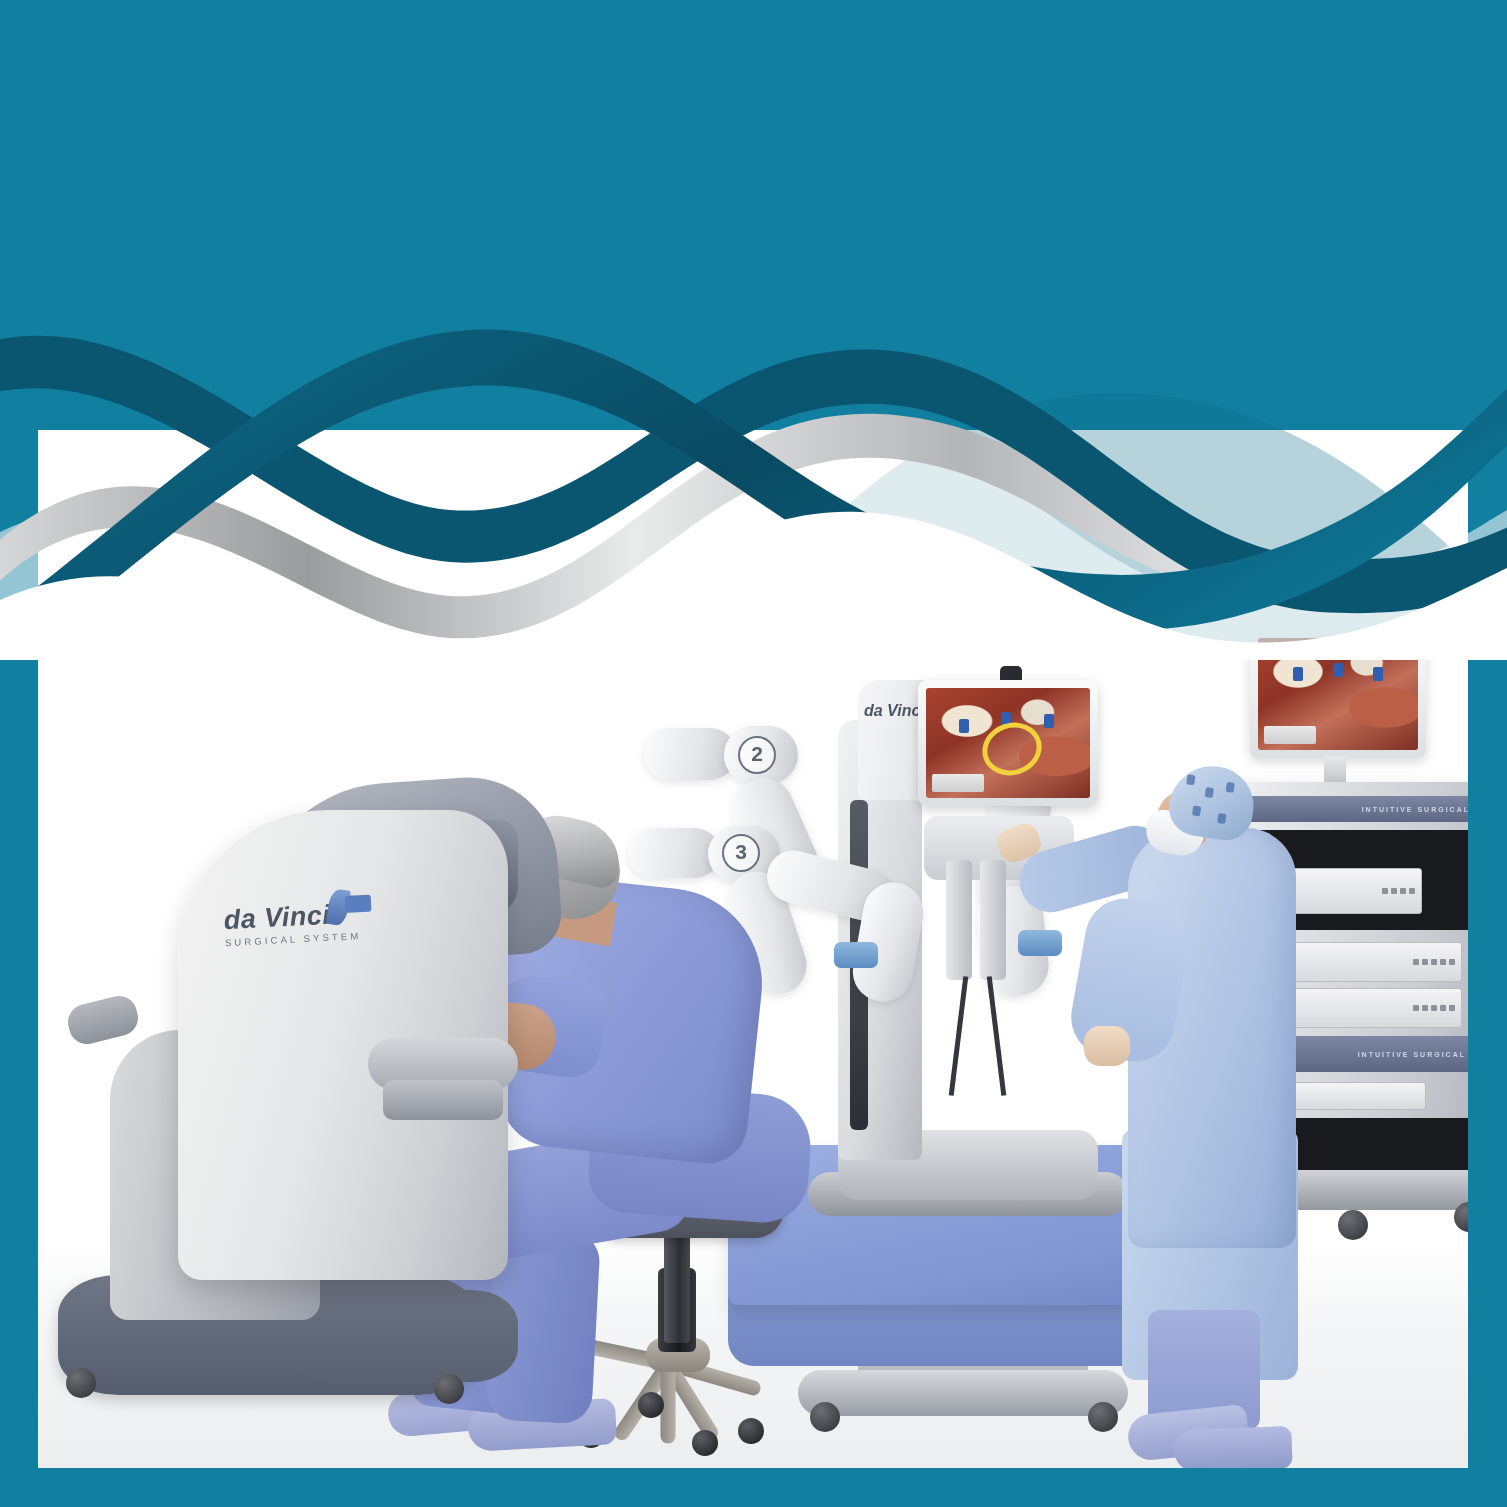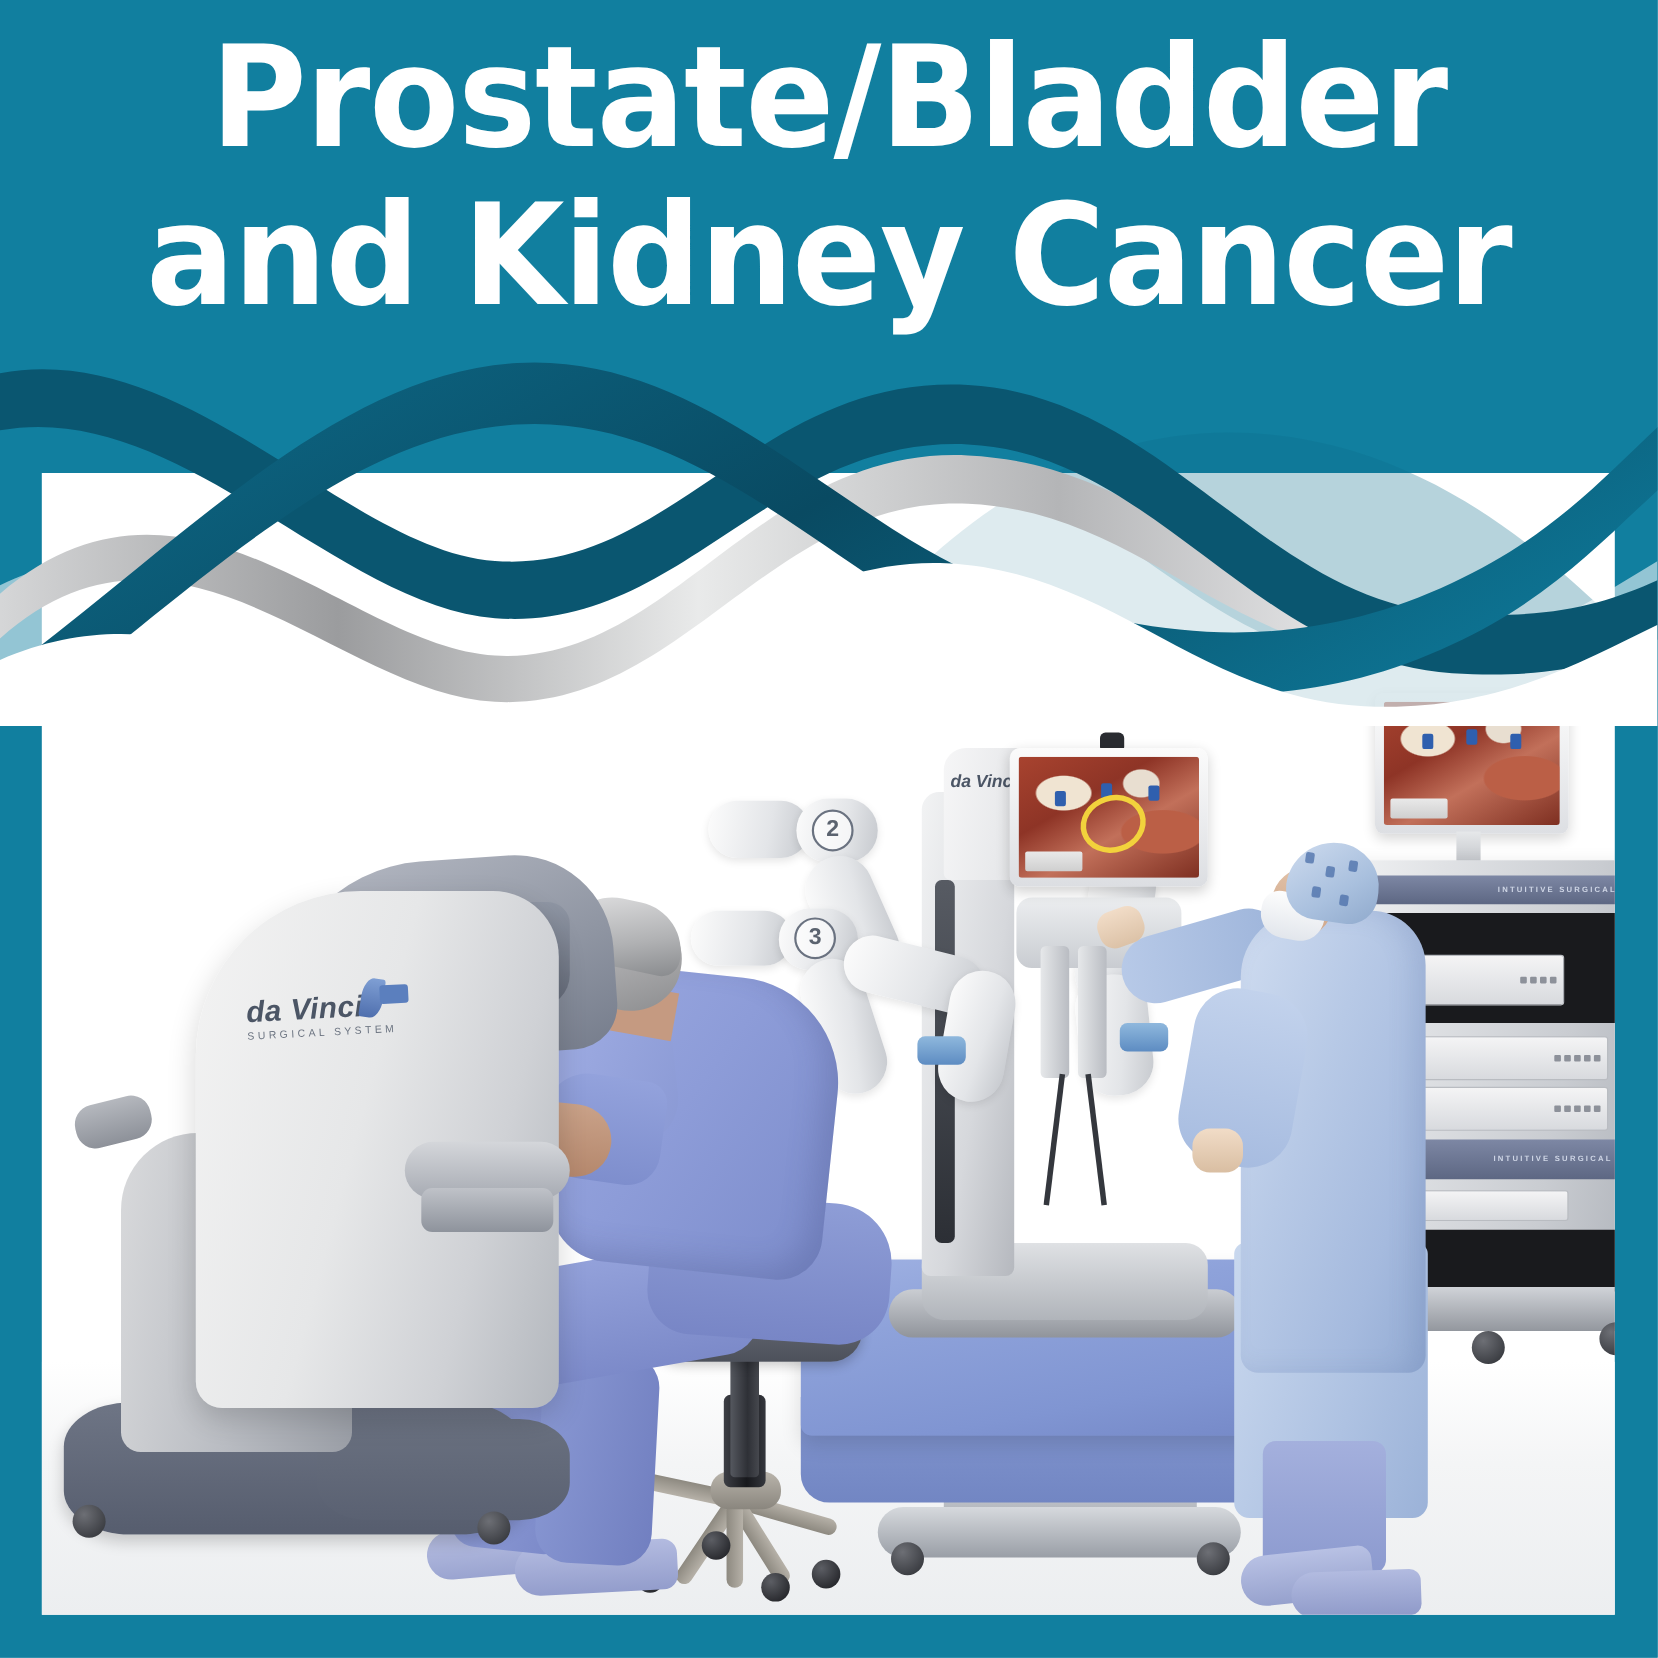--- a/index.html
+++ b/index.html
@@ -216,24 +216,20 @@
     font-size:7px;letter-spacing:2px;color:#cfd6e6;font-weight:700;}
   .vc-vent{position:absolute;width:10px;background:repeating-linear-gradient(#2f3136 0 2px,#c9ccd1 2px 5px);}
   .vc-base{left:1158px;top:740px;width:306px;height:40px;
     background:linear-gradient(#d0d3d8,#93979e);border-radius:10px;}
 </style>
 </head>
 <body>
 
 <div class="poster">
 
-  <div class="title-block">
-    <div class="title-line">Prostate/Bladder</div>
-    <div class="title-line">and Kidney Cancer</div>
-  </div>
 
   <div class="wave-band">
     <svg viewBox="0 0 1507 360" preserveAspectRatio="none">
       <defs>
         <linearGradient id="gGray" x1="0" y1="0" x2="1" y2="0">
           <stop offset="0" stop-color="#d9dadb"></stop>
           <stop offset="0.25" stop-color="#9b9c9e"></stop>
           <stop offset="0.5" stop-color="#e9eaea"></stop>
           <stop offset="0.75" stop-color="#b4b5b7"></stop>
           <stop offset="1" stop-color="#f2f2f3"></stop>

